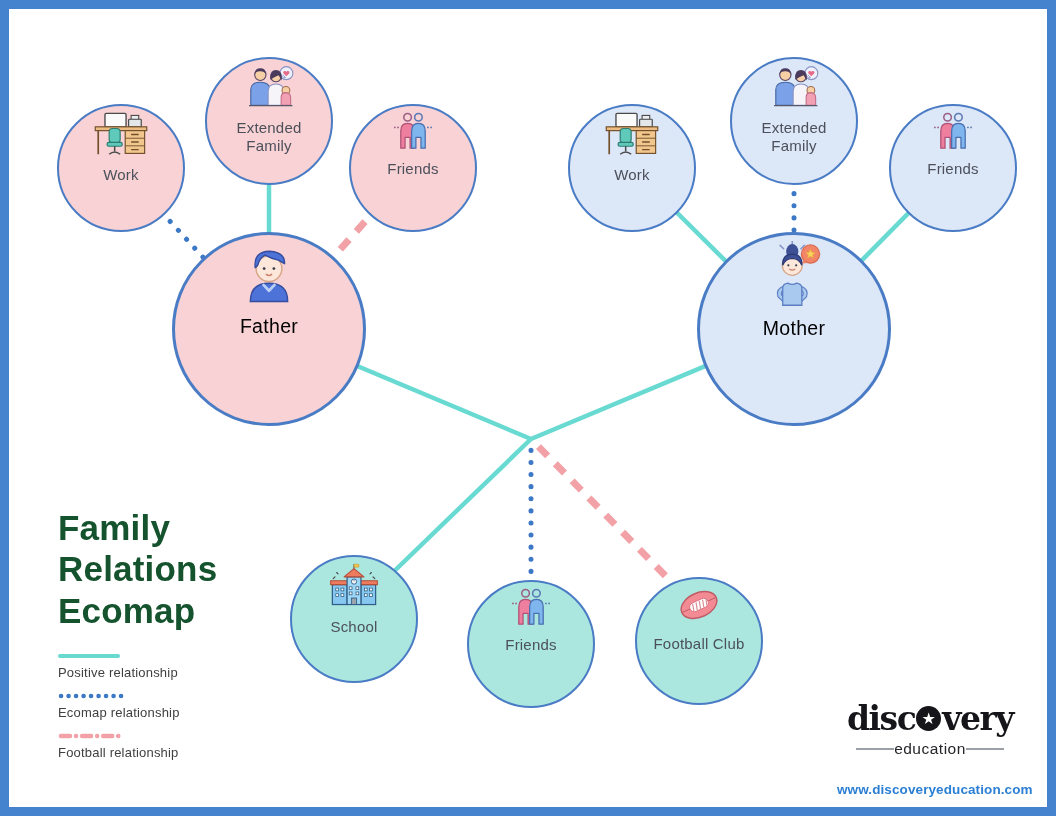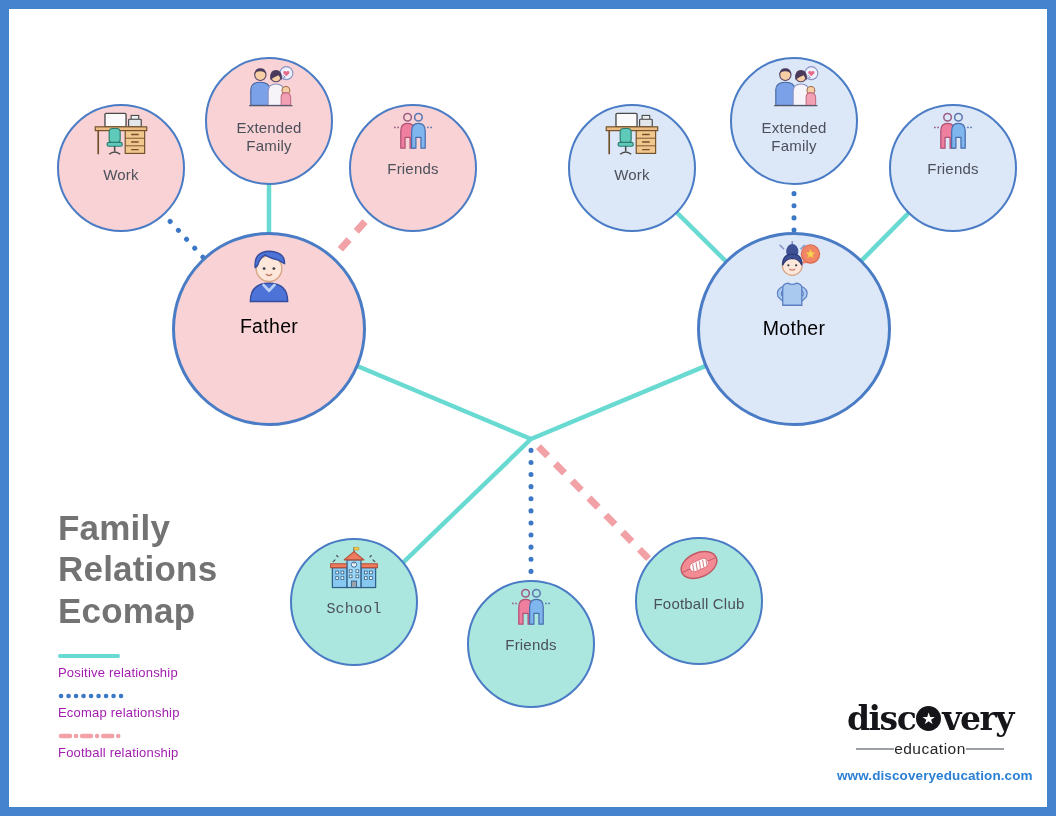--- a/index.html
+++ b/index.html
@@ -26,51 +26,51 @@
   .label-lg { font-size:19.5px; color:#000000; font-weight:400; letter-spacing:.3px; }
   #n-father        { left:163px; top:223px; }
   #n-mother        { left:688px; top:223px; }
   #n-child         { left:425px; top:333px; }
   #n-father-work   { left:48px;  top:95px;  }
   #n-father-extfam { left:196px; top:48px;  }
   #n-father-friends{ left:340px; top:95px;  }
   #n-mother-work   { left:559px; top:95px;  }
   #n-mother-extfam { left:721px; top:48px;  }
   #n-mother-friends{ left:880px; top:95px;  }
-  #n-school        { left:281px; top:529px;font-family:Liberation Mono, monospace; }
+  #n-school        { left:281px; top:546px; }
   #n-child-friends { left:458px; top:571px; }
-  #n-football      { left:626px; top:528px; }
+  #n-football      { left:626px; top:568px; }
   
   .title {
     position:absolute; left:49px; top:498px;
-    font-size:35px; font-weight:800; color:#737373; line-height:1.18;
+    font-size:35px; font-weight:800; color:#14532d; line-height:1.18;
     white-space:pre-line; letter-spacing:.2px;
   }
   .legend { position:absolute; left:49px; top:644px; }
   .legend-item { margin-bottom:13px; }
   .legend-sample { display:block; margin-bottom:6px; }
   .legend-sample line.pos { stroke:#68dad1; stroke-width:4;   stroke-linecap:round; }
   .legend-sample line.dis { stroke:#3c78c6; stroke-width:4.5; stroke-dasharray:0.1 7.4; stroke-linecap:round; }
   .legend-sample line.str { stroke:#f2a1a6; stroke-width:4.5; stroke-dasharray:9 6 0.1 6; stroke-linecap:round; }
-  .legend-label { font-size:13px; color:#a21caf; letter-spacing:.2px; }
+  .legend-label { font-size:13px; color:#404040; letter-spacing:.2px; }
   
   .footer { position:absolute; left:828px; top:690px; width:186px; }
   .logo-word {
     font-family:"DejaVu Serif",serif; font-weight:700; font-size:33px; color:#16161a;
     letter-spacing:-1.5px; display:flex; align-items:center; justify-content:center; white-space:nowrap;
   }
   .logo-star {
     display:inline-flex; width:25px; height:25px; border-radius:50%; background:#16161a;
     color:#fff; align-items:center; justify-content:center; font-size:16px; margin:0 1px;
     font-family:"DejaVu Sans",sans-serif; letter-spacing:0;
   }
   .logo-subrow { display:flex; align-items:center; justify-content:center; margin-top:2px; }
   .logo-rule { width:38px; height:2px; background:#9aa0a6; }
   .logo-sub { font-size:15.5px; color:#26262a; letter-spacing:.5px; }
-  .logo-url { margin-top:10px; font-size:13.5px; font-weight:700; color:#2b7fd4; letter-spacing:.1px; }
+  .logo-url { margin-top:24px; font-size:13.5px; font-weight:700; color:#2b7fd4; letter-spacing:.1px; }
 </style>
 </head>
 <body>
 
 <div class="frame">
 
   <svg class="links" viewBox="0 0 1056 816">
     <line class="distant" x1="112" y1="159" x2="260" y2="320"></line>
     <line class="positive" x1="260" y1="112" x2="260" y2="320"></line>
     <line class="strained" x1="404" y1="159" x2="260" y2="320"></line>

